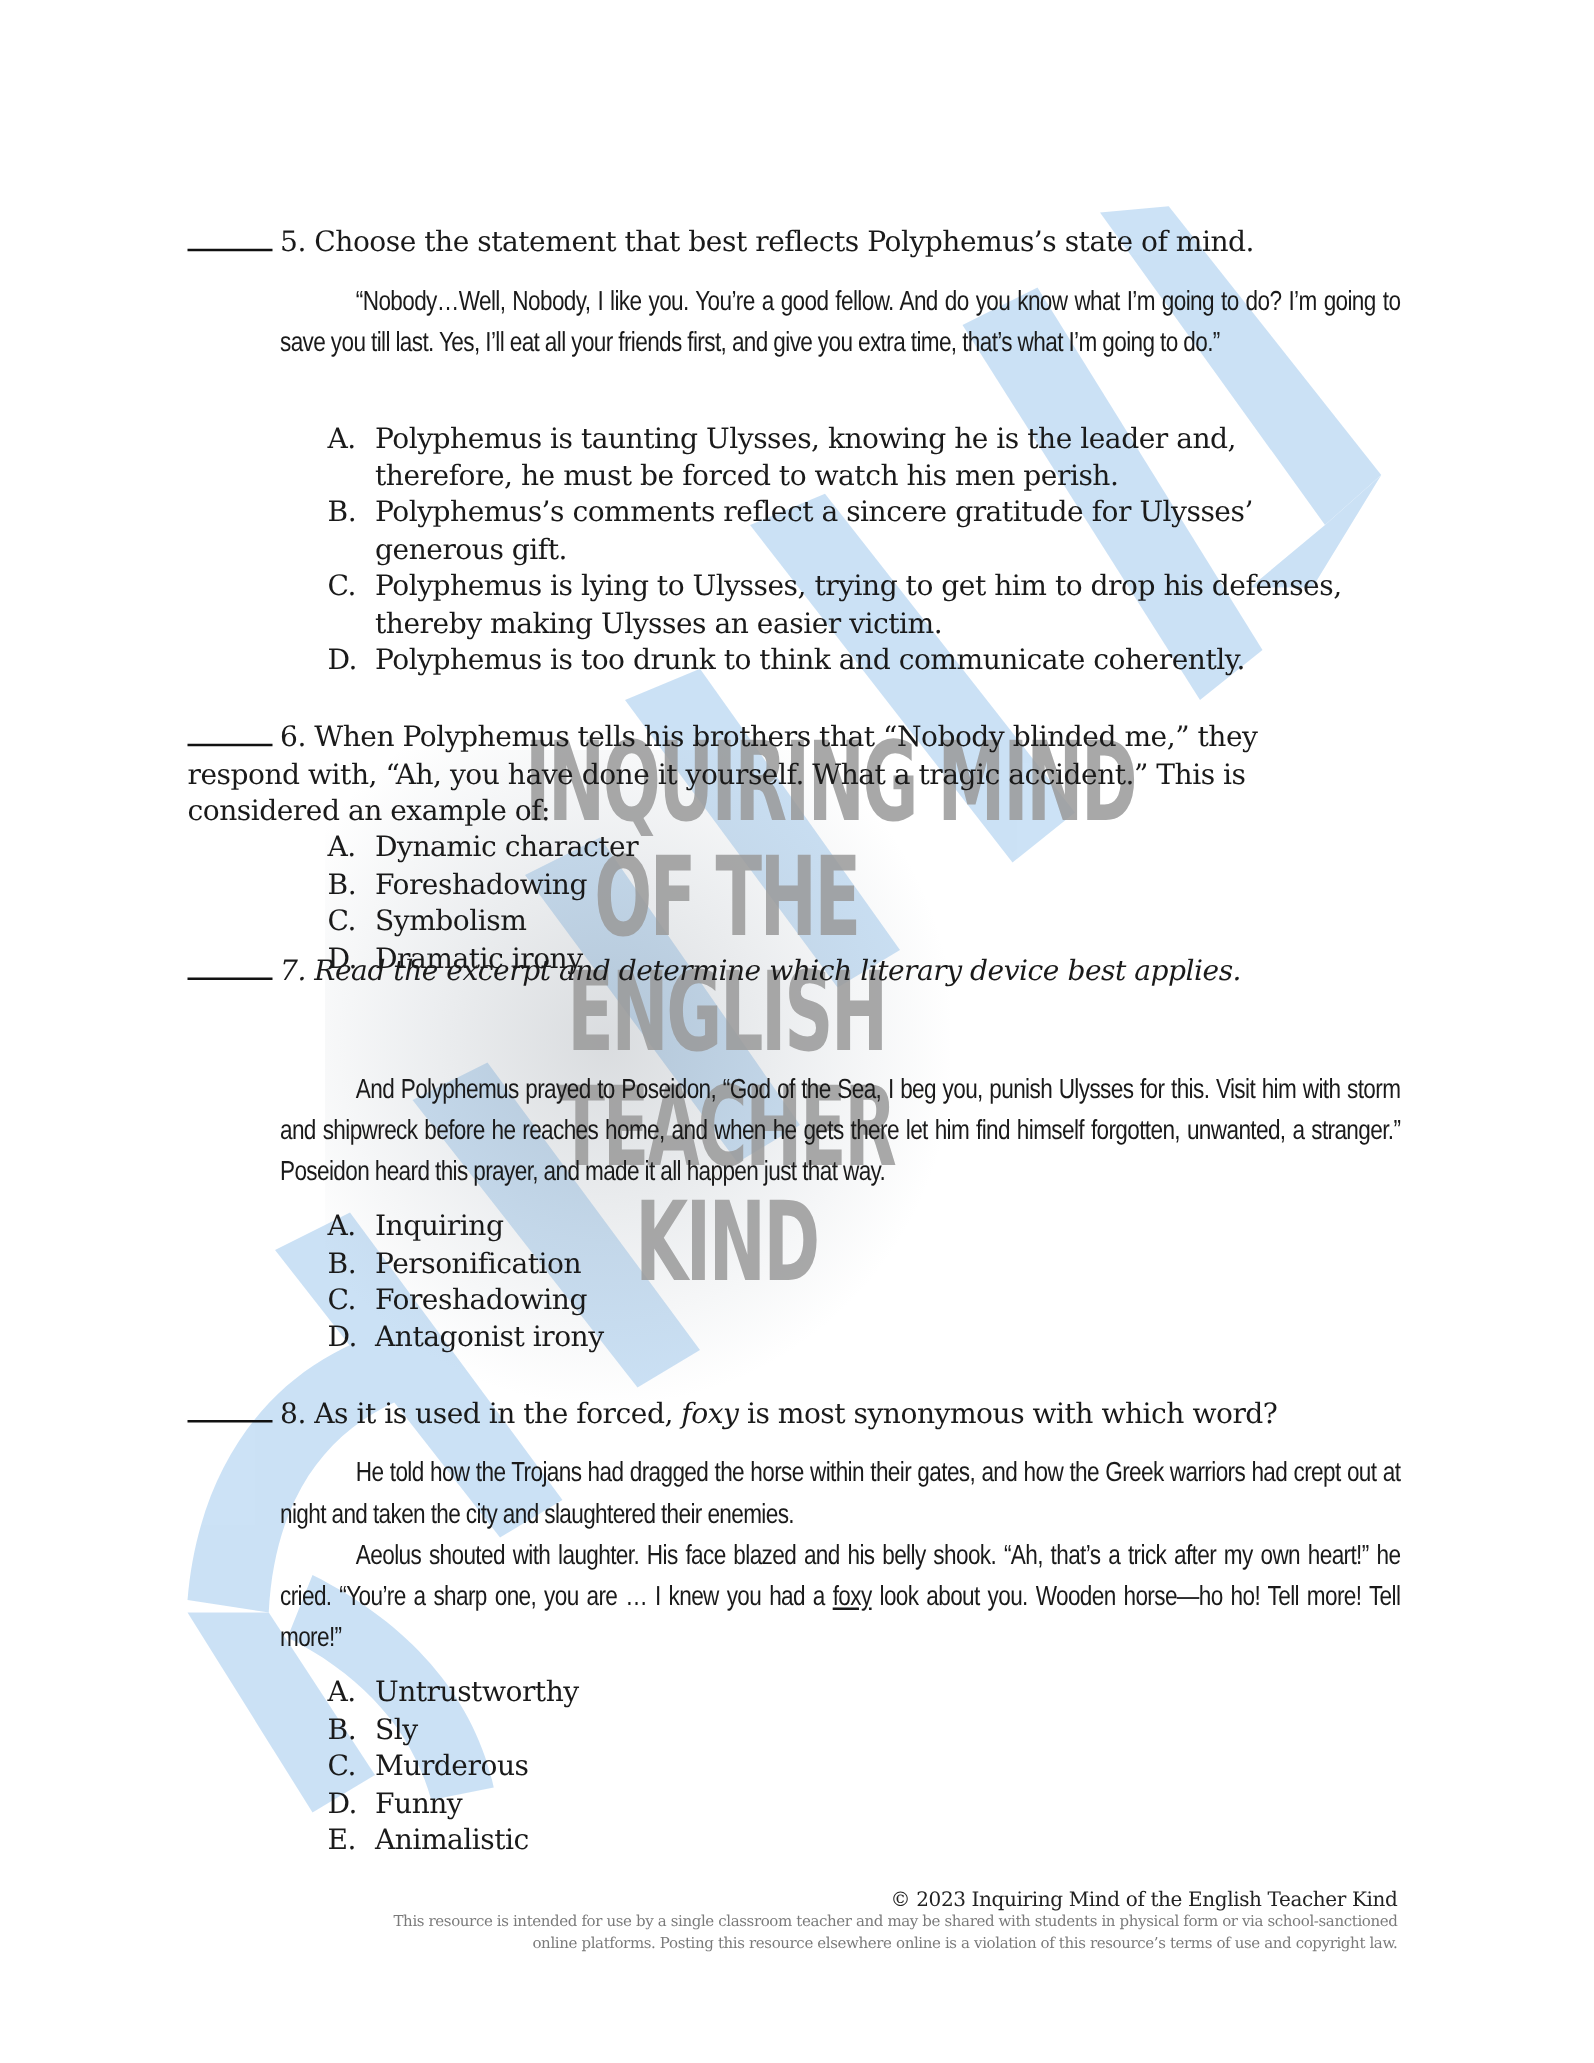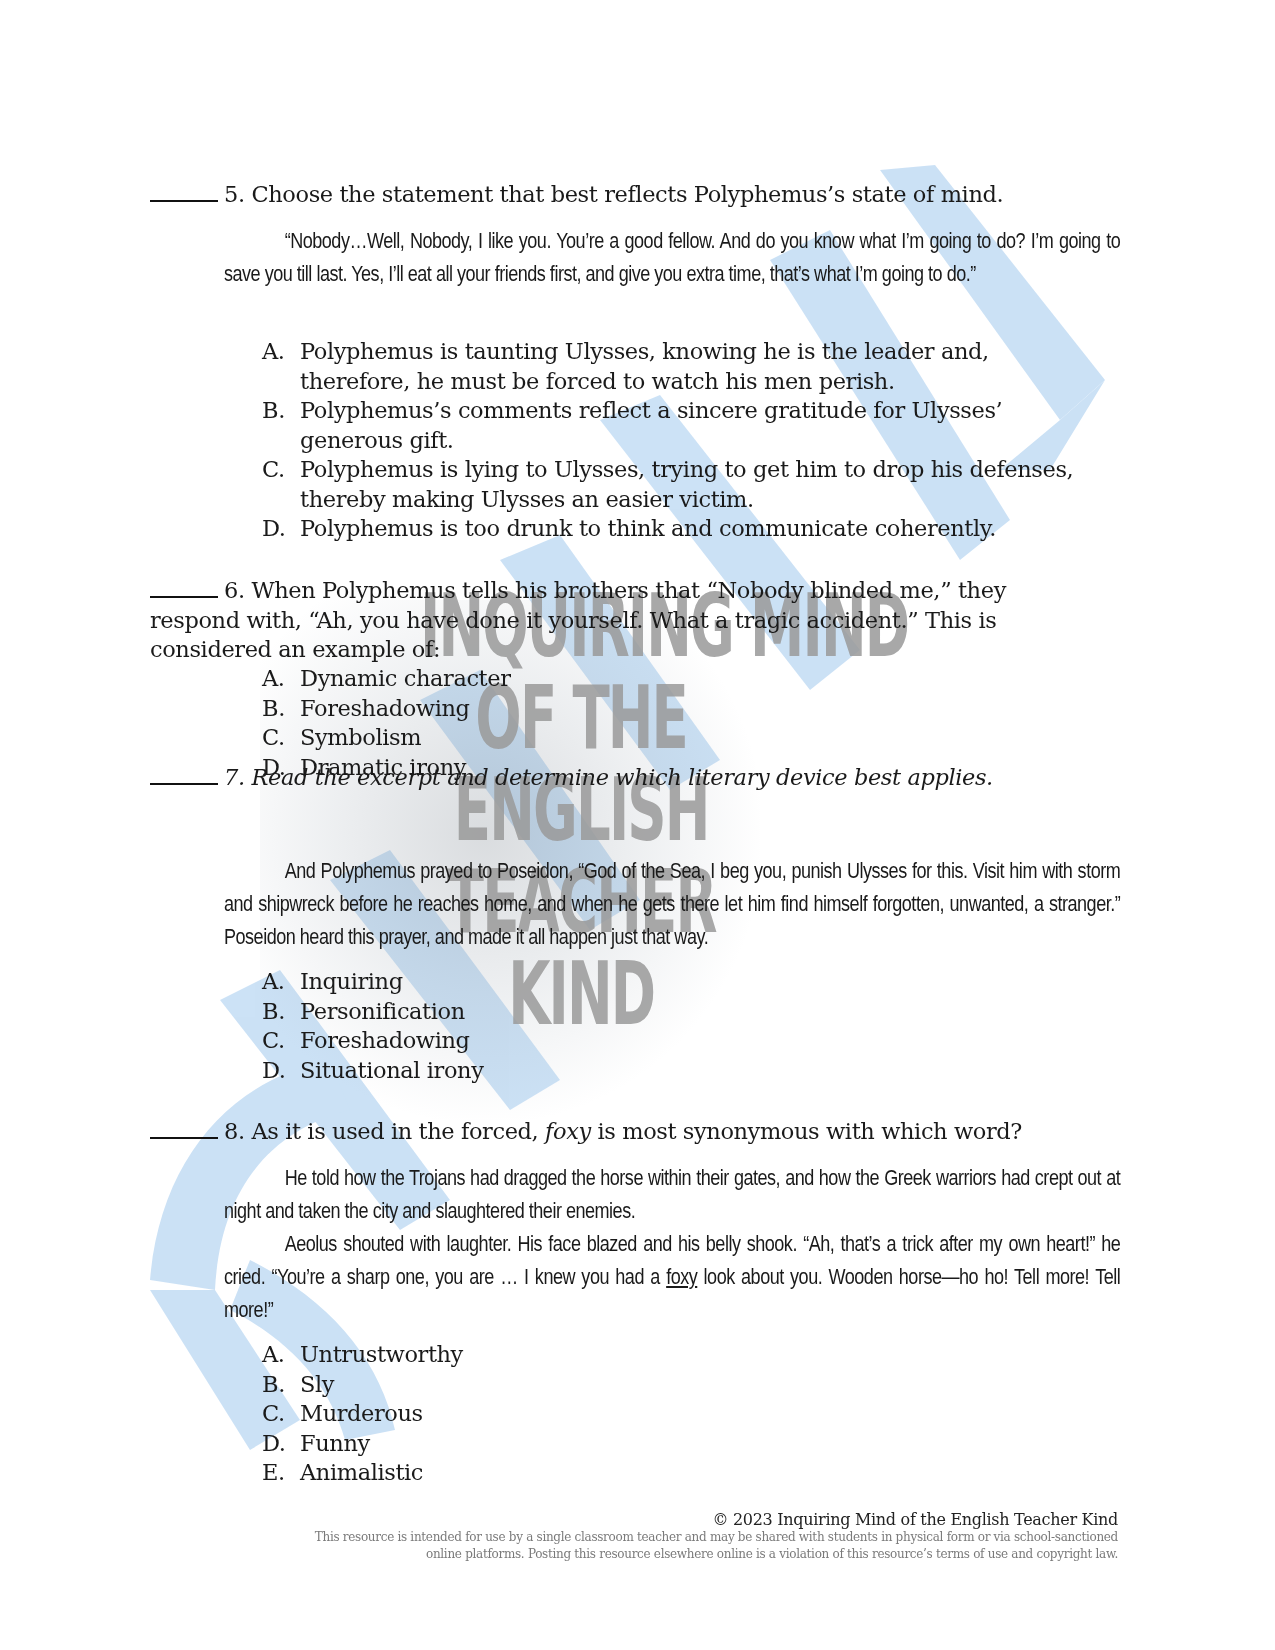--- a/index.html
+++ b/index.html
@@ -134,21 +134,21 @@
       <div class="opt">
           <span class="letter">B.</span>
           <span class="text">Personification</span>
         </div>
       <div class="opt">
           <span class="letter">C.</span>
           <span class="text">Foreshadowing</span>
         </div>
       <div class="opt">
           <span class="letter">D.</span>
-          <span class="text">Situational irony</span>
+          <span class="text">Antagonist irony</span>
         </div>
     </div>
 
     <div class="q" style="top:1117px;">
       <span class="blank"></span><span>8.</span>
       <span>As it is used in the forced, </span><em>foxy</em><span> is most synonymous with which word?</span>
     </div>
     <div class="passage" style="top:1161px;">
       <p>He told how the Trojans had dragged the horse within their gates, and how the Greek warriors had crept out at night and taken the city and slaughtered their enemies.</p>
       <p><span>Aeolus shouted with laughter.   His face blazed and his belly shook.  “Ah, that’s a trick after my own heart!” he cried.  “You’re a sharp one, you are … I knew you had a </span><u>foxy</u><span> look about you.  Wooden horse—ho ho!  Tell more!  Tell more!”</span></p>

